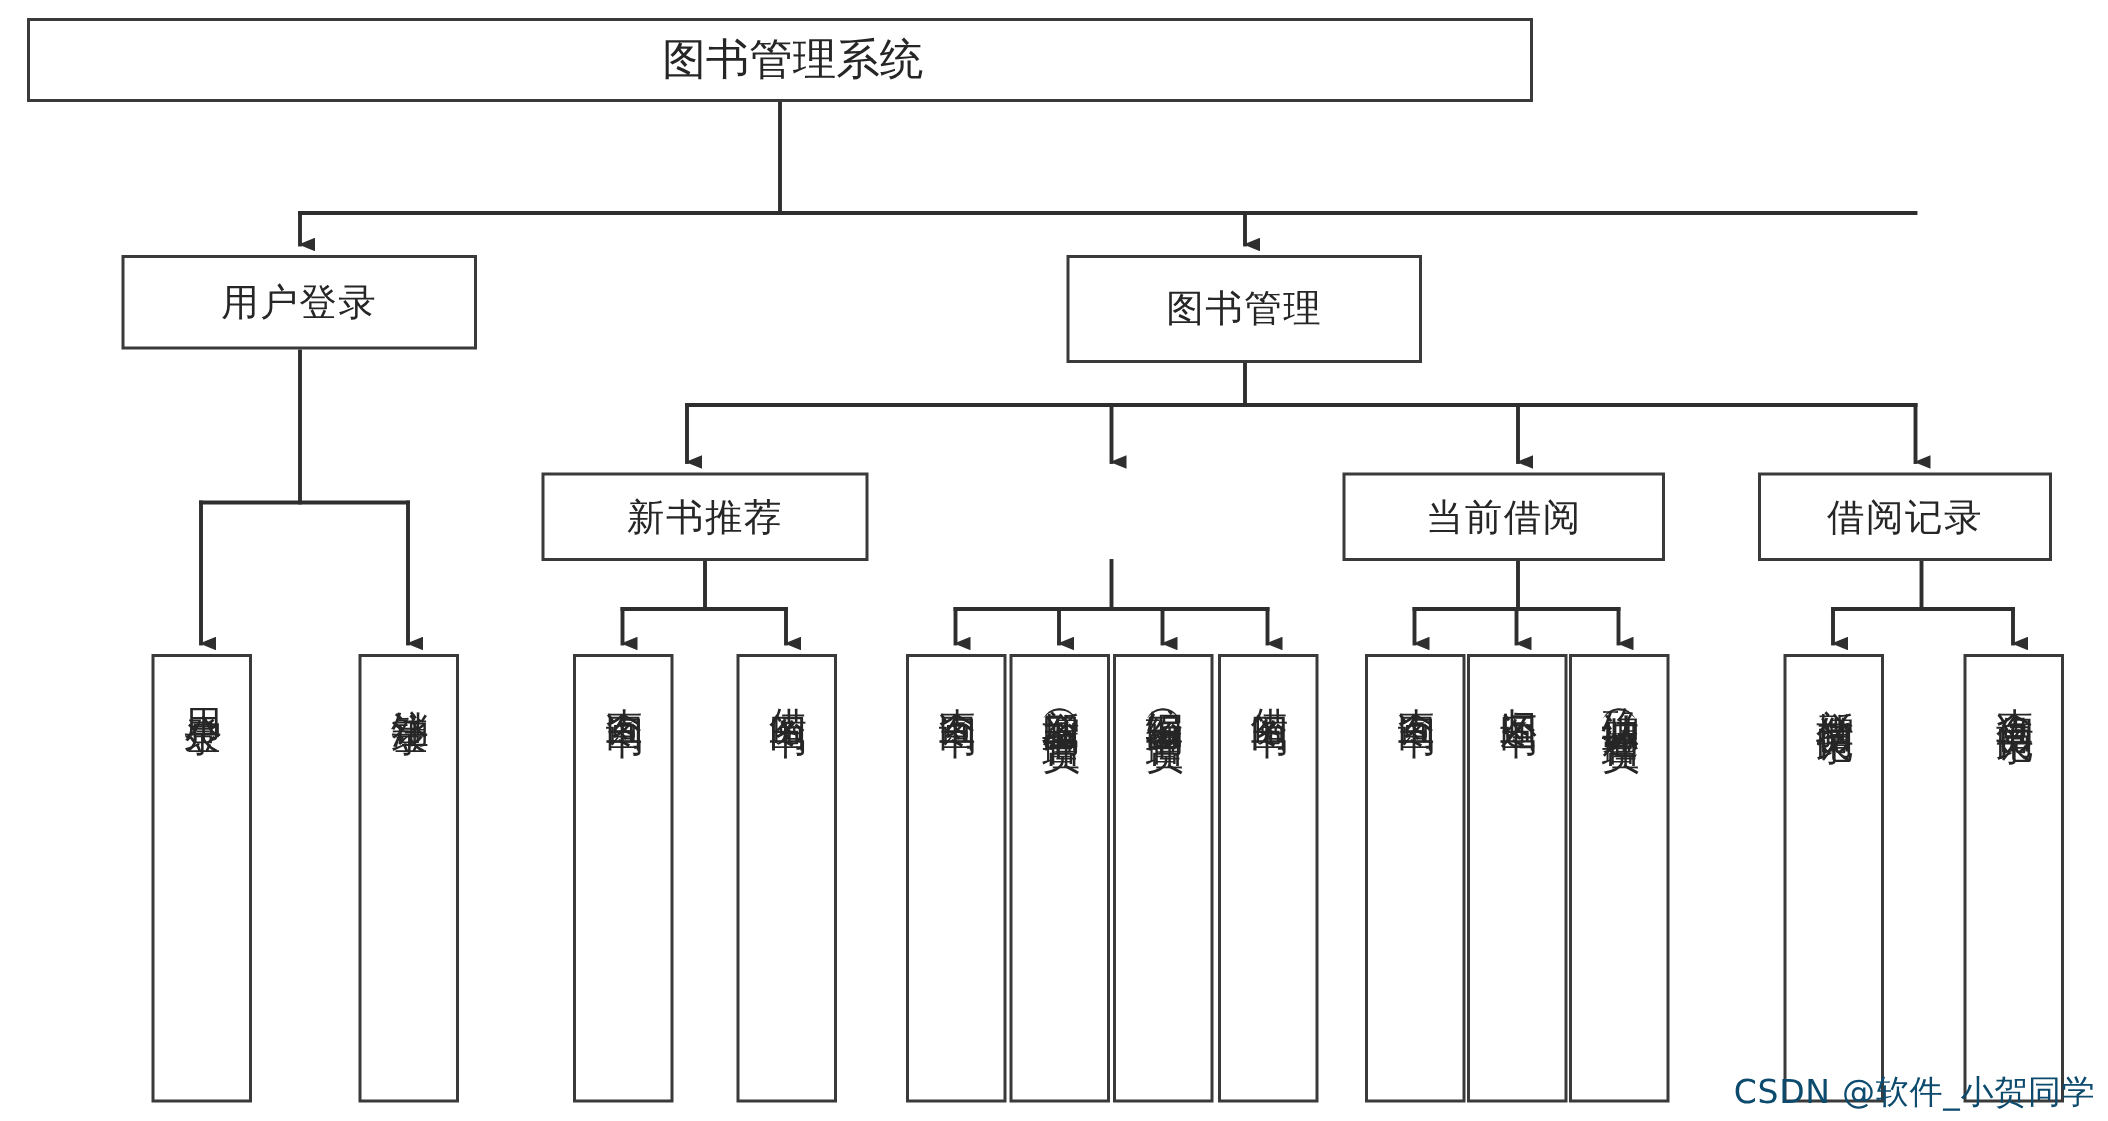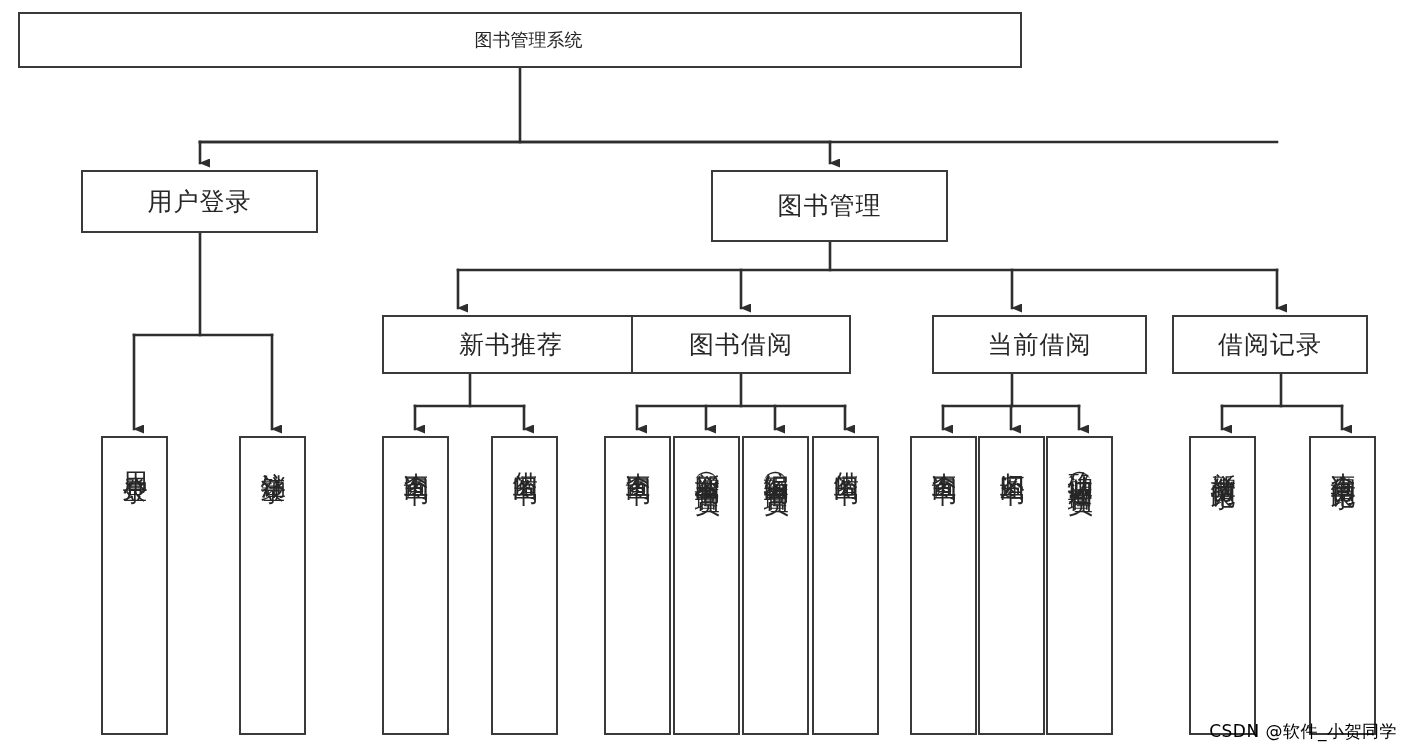--- a/index.html
+++ b/index.html
@@ -32,21 +32,21 @@
     justify-content:center;
     color:#262626;
     text-align:center;
   }
   .node.h{
     font-size:25px;
     letter-spacing:1px;
     line-height:1.2;
   }
   .node.root{
-    font-size:18px;
+    font-size:29px;
     padding-left:17px;
   }
   .node.leaf{
     font-size:25px;
     line-height:1.14;
     align-items:flex-start;
     justify-content:center;
     padding-top:14px;
   }
   .vtext{
@@ -54,22 +54,22 @@
     text-orientation:upright;
     -webkit-writing-mode:vertical-rl;
     letter-spacing:3px;
     white-space:nowrap;
     display:block;
   }
   .watermark{
     position:absolute;
     right:8px;
     bottom:4px;
-    font-size:17px;
-    color:#000000;
+    font-size:22px;
+    color:#0c4a6e;
     letter-spacing:0.5px;
     white-space:nowrap;
     user-select:none;
   }
 </style>
 </head>
 <body>
 
 <div id="canvas">
 
@@ -130,29 +130,26 @@
   </div>
 
   <div class="node h" style="left:81px; top:170px; width:237px; height:63px;">
     <span>用户登录</span>
   </div>
 
   <div class="node h" style="left:711px; top:170px; width:237px; height:72px;">
     <span>图书管理</span>
   </div>
 
-  <div class="node h" style="left:382px; top:315px; width:258px; height:59px;">
+  <div class="node h" style="left:361px; top:315px; width:218px; height:59px;">
     <span>新书推荐</span>
   </div>
 
-  <div class="node h" style="left:631px; top:315px; width:220px; height:59px;">
-    <span>图书借阅</span>
-  </div>
-
-  <div class="node h" style="left:932px; top:315px; width:215px; height:59px;">
+
+  <div class="node h" style="left:895px; top:315px; width:215px; height:59px;">
     <span>当前借阅</span>
   </div>
 
   <div class="node h" style="left:1172px; top:315px; width:196px; height:59px;">
     <span>借阅记录</span>
   </div>
 
   <div class="node leaf" style="left:101px; top:436px; width:67px; height:299px;">
     <span class="vtext">用户登录</span>
   </div>

